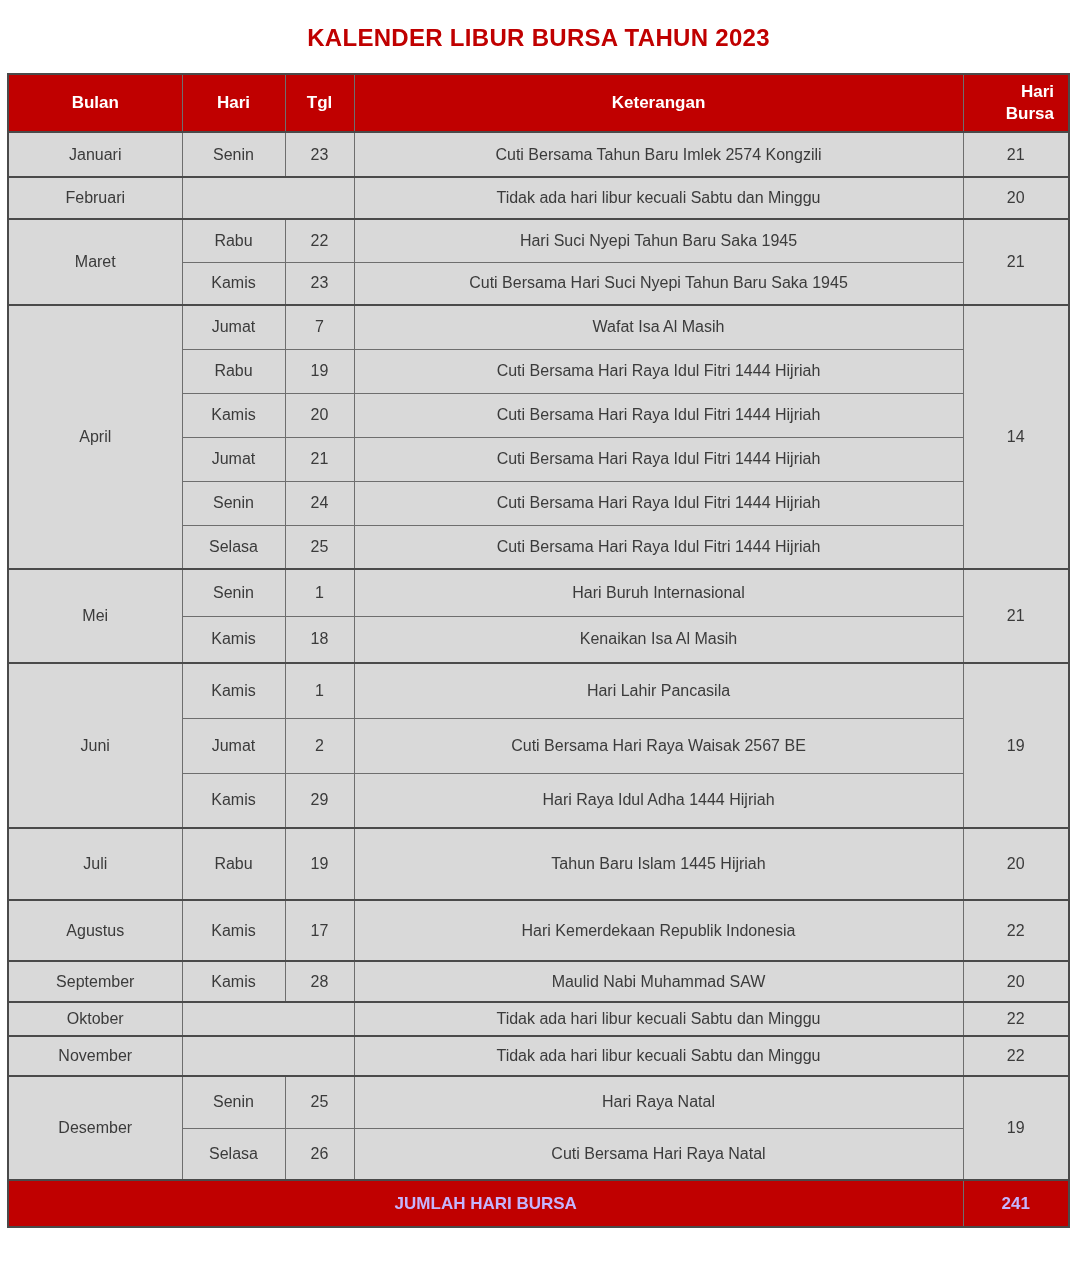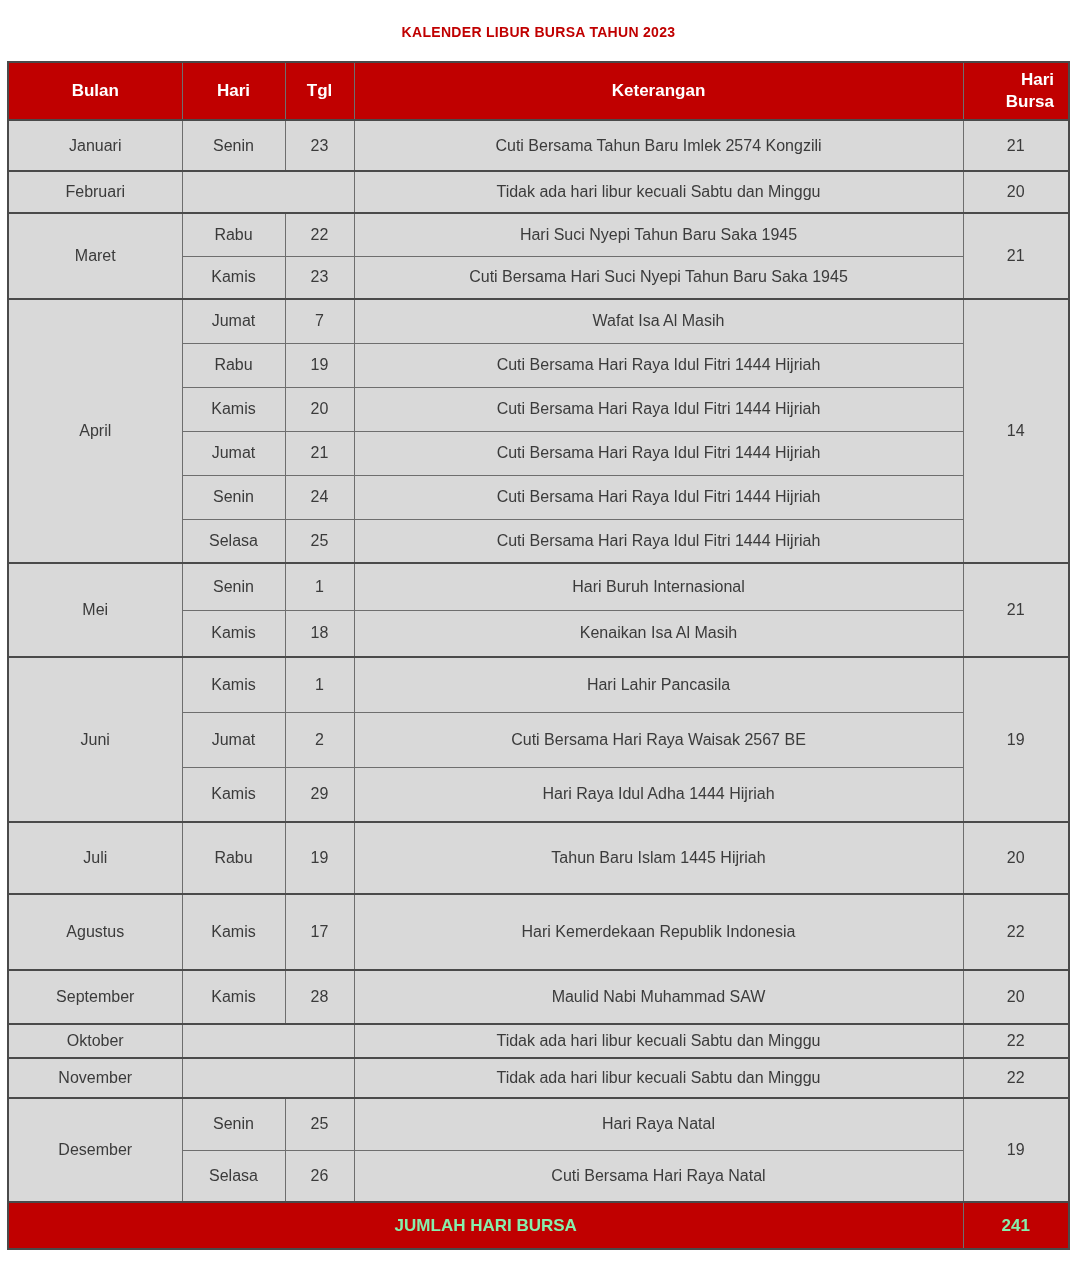--- a/index.html
+++ b/index.html
@@ -6,21 +6,21 @@
     margin: 0;
     padding: 0;
     background: #ffffff;
     width: 1077px;
     font-family: "Liberation Sans", sans-serif;
   }
   .page-title {
     text-align: center;
     color: #c00000;
     font-weight: bold;
-    font-size: 14px;
+    font-size: 24px;
     margin: 24px 0 21px 0;
     letter-spacing: 0.3px;
   }
   table.holiday-table {
     border-collapse: collapse;
     table-layout: fixed;
     width: 1061px;
     margin: 0 auto 8px auto;
     border: 2px solid #4a4a4a;
     padding-left: 36px;
@@ -48,21 +48,21 @@
   thead th.hb-head { padding: 0 14px; text-align: right; }
   tbody td {
     background: #d9d9d9;
     color: #3b3b3b;
     font-size: 16px;
     padding: 0 4px;
   }
   tr.month-start td { border-top: 2px solid #4a4a4a; }
   tfoot td {
     background: #c00000;
-    color: #86efac;
+    color: #c4b5fd;
     font-weight: bold;
     font-size: 17px;
     height: 43px;
     border-top: 2px solid #4a4a4a;
   }
 </style>
 </head>
 <body>
 
 <div class="page-title">KALENDER LIBUR BURSA TAHUN 2023</div>
@@ -79,21 +79,21 @@
     <tr>
       <th>Bulan</th>
       <th>Hari</th>
       <th>Tgl</th>
       <th>Keterangan</th>
       <th class="hb-head">Hari Bursa</th>
     </tr>
   </thead>
   <tbody>
 
-    <tr class="month-start" style="height:51px">
+    <tr class="month-start" style="height:45px">
       <td>Januari</td>
       <td>Senin</td>
       <td>23</td>
       <td>Cuti Bersama Tahun Baru Imlek 2574 Kongzili</td>
       <td>21</td>
     </tr>
 
     <tr class="month-start" style="height:42px">
       <td>Februari</td>
       <td colspan="2"></td>
@@ -179,29 +179,29 @@
     </tr>
 
     <tr class="month-start" style="height:72px">
       <td>Juli</td>
       <td>Rabu</td>
       <td>19</td>
       <td>Tahun Baru Islam 1445 Hijriah</td>
       <td>20</td>
     </tr>
 
-    <tr class="month-start" style="height:76px">
+    <tr class="month-start" style="height:61px">
       <td>Agustus</td>
       <td>Kamis</td>
       <td>17</td>
       <td>Hari Kemerdekaan Republik Indonesia</td>
       <td>22</td>
     </tr>
 
-    <tr class="month-start" style="height:54px">
+    <tr class="month-start" style="height:41px">
       <td>September</td>
       <td>Kamis</td>
       <td>28</td>
       <td>Maulid Nabi Muhammad SAW</td>
       <td>20</td>
     </tr>
 
     <tr class="month-start" style="height:34px">
       <td>Oktober</td>
       <td colspan="2"></td>

